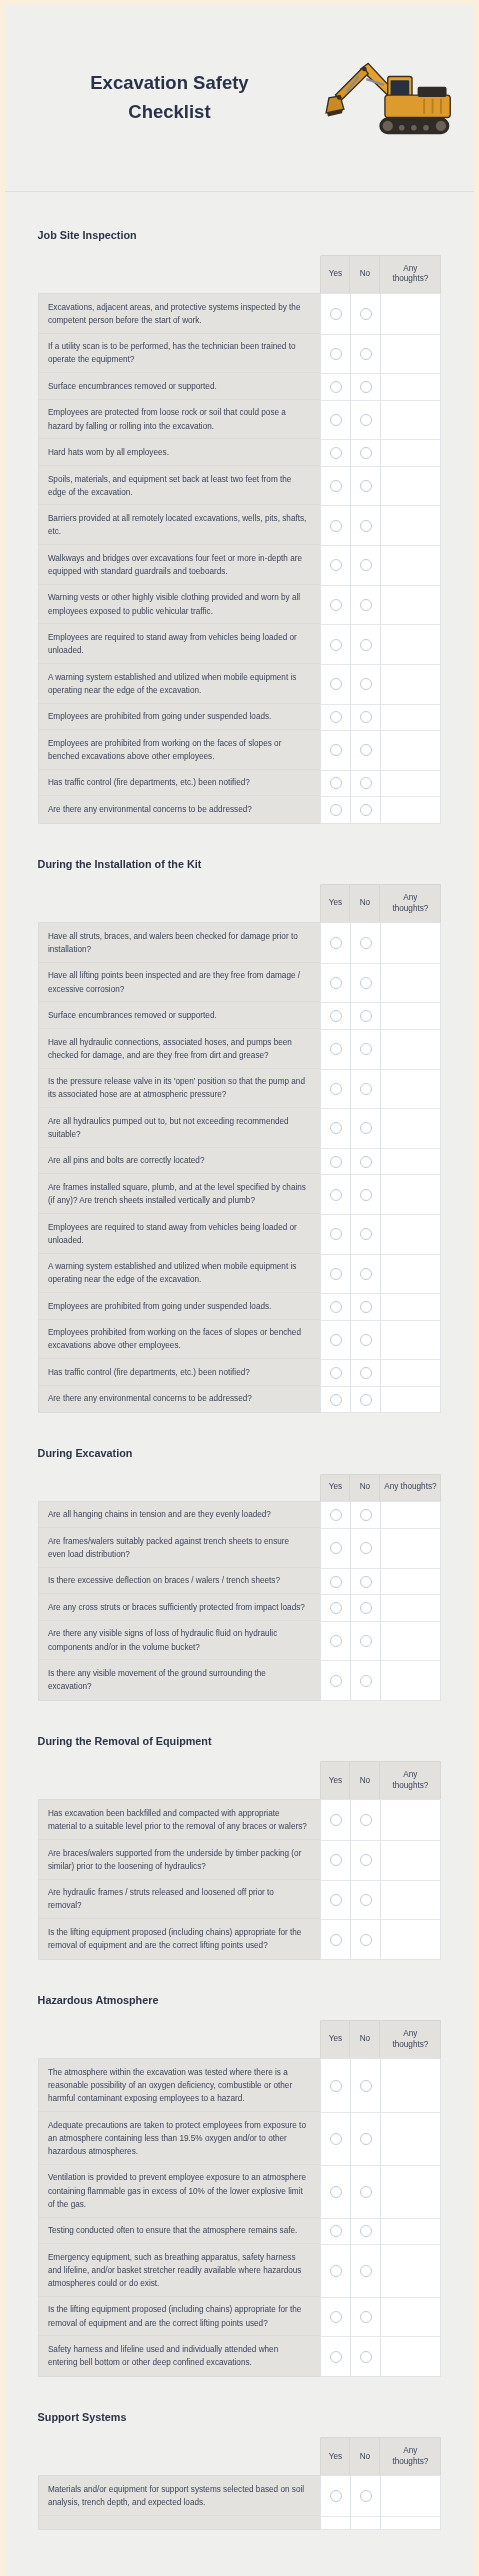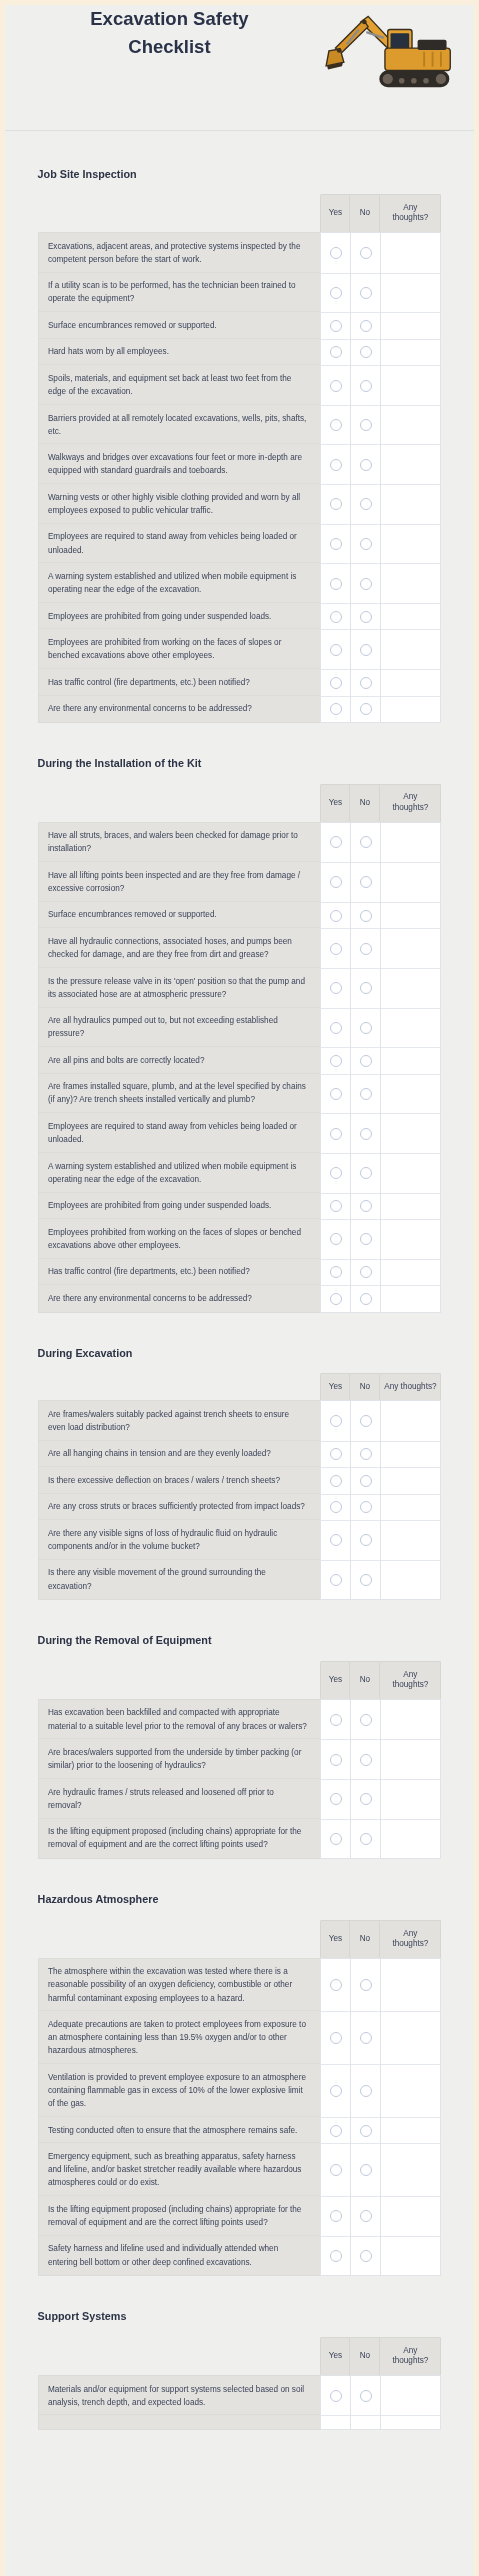--- a/index.html
+++ b/index.html
@@ -10,22 +10,22 @@
     color:#2C3345;
   }
   .page-wrap { padding:4.6px; }
   .card {
     background:#EFEFEE; border-radius:2.1px; overflow:hidden;
     min-height:3439px; display:flex; flex-direction:column;
   }
 
   
   .form-header {
-    height:126px; border-bottom:0.5px solid #DEDFE2;
-    display:flex; padding:0 20.6px 0 36px;
+    height:187px; border-bottom:0.5px solid #DEDFE2;
+    display:flex; align-items:center; padding:0 20.6px 0 36px;
   }
   .form-title {
     flex:1; text-align:center; font-size:18.5px; font-weight:700;
     color:#2A3248; line-height:1.55; padding-right:15.5px;
   }
   .excavator-box { width:140px; flex:none; }
 
   
   .card-body { padding:0 33px; }
   .section { margin-top:34px; }
@@ -158,20 +158,32 @@
           </div>
           <div class="acell">
             <span class="radio"></span>
           </div>
           <div class="acell">
             <span class="radio"></span>
           </div>
           <div class="acell tcell"></div>
         </div>
 
+        <div class="qrow">
+          <div class="qcell">
+            <span>Employees are protected from loose rock or soil that could pose a hazard by falling or rolling into the excavation.</span>
+          </div>
+          <div class="acell">
+            <span class="radio"></span>
+          </div>
+          <div class="acell">
+            <span class="radio"></span>
+          </div>
+          <div class="acell tcell"></div>
+        </div>
 
         <div class="qrow">
           <div class="qcell">
             <span>Hard hats worn by all employees.</span>
           </div>
           <div class="acell">
             <span class="radio"></span>
           </div>
           <div class="acell">
             <span class="radio"></span>
@@ -382,21 +394,21 @@
             <span class="radio"></span>
           </div>
           <div class="acell">
             <span class="radio"></span>
           </div>
           <div class="acell tcell"></div>
         </div>
 
         <div class="qrow">
           <div class="qcell">
-            <span>Are all hydraulics pumped out to, but not exceeding established pressure?</span>
+            <span>Are all hydraulics pumped out to, but not exceeding recommended suitable?</span>
           </div>
           <div class="acell">
             <span class="radio"></span>
           </div>
           <div class="acell">
             <span class="radio"></span>
           </div>
           <div class="acell tcell"></div>
         </div>
 
@@ -512,34 +524,34 @@
           <div class="qtable nowrap-head">
             <div class="qhead">
               <div></div>
               <div class="hcell first">Yes</div>
               <div class="hcell">No</div>
               <div class="hcell last">Any thoughts?</div>
             </div>
             <div>
         <div class="qrow">
           <div class="qcell">
+            <span>Are all hanging chains in tension and are they evenly loaded?</span>
+          </div>
+          <div class="acell">
+            <span class="radio"></span>
+          </div>
+          <div class="acell">
+            <span class="radio"></span>
+          </div>
+          <div class="acell tcell"></div>
+        </div>
+
+        <div class="qrow">
+          <div class="qcell">
             <span>Are frames/walers suitably packed against trench sheets to ensure even load distribution?</span>
-          </div>
-          <div class="acell">
-            <span class="radio"></span>
-          </div>
-          <div class="acell">
-            <span class="radio"></span>
-          </div>
-          <div class="acell tcell"></div>
-        </div>
-
-        <div class="qrow">
-          <div class="qcell">
-            <span>Are all hanging chains in tension and are they evenly loaded?</span>
           </div>
           <div class="acell">
             <span class="radio"></span>
           </div>
           <div class="acell">
             <span class="radio"></span>
           </div>
           <div class="acell tcell"></div>
         </div>
 

